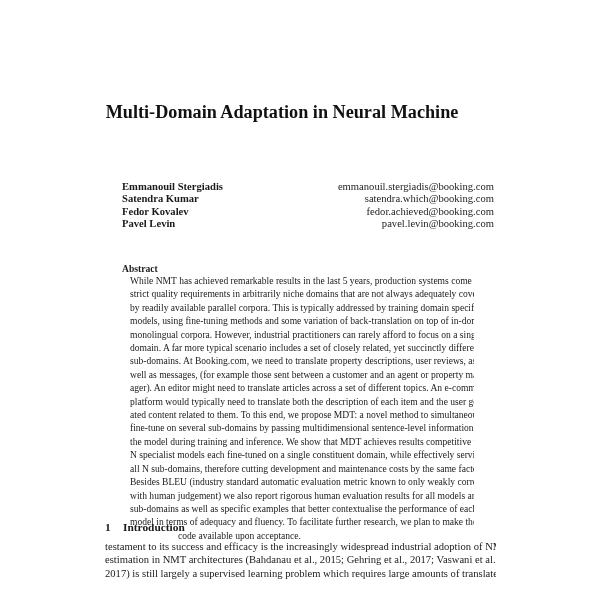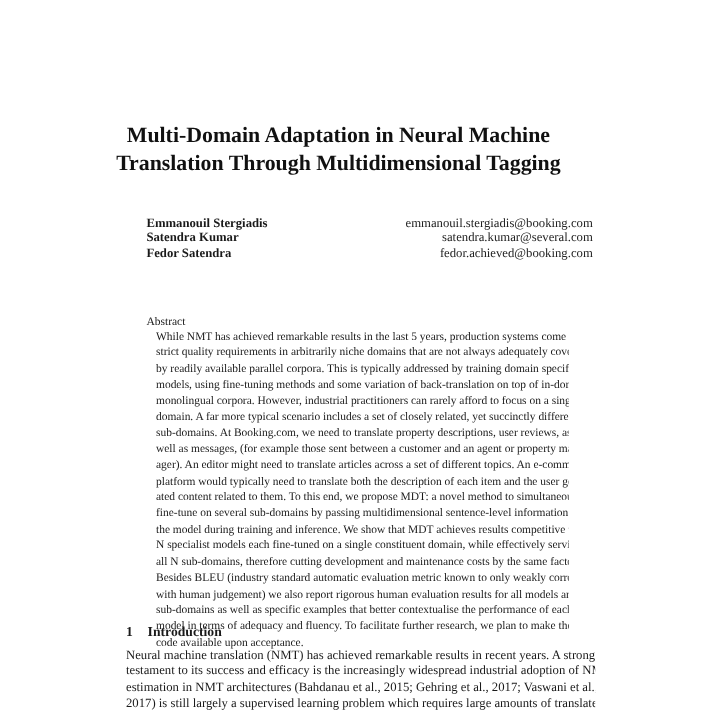--- a/index.html
+++ b/index.html
@@ -5,53 +5,56 @@
   html, body { margin: 0; padding: 0; background: #ffffff; }
   body { width: 600px; height: 600px; overflow: hidden; position: relative;
          font-family: "Liberation Serif", "DejaVu Serif", serif; color: #1a1a1a; }
   .title { position: absolute; left: 0; top: 100px; width: 564px; text-align: center;
            font-weight: bold; font-size: 18.2px; line-height: 24px; color: #111; }
   .authors { position: absolute; left: 122px; top: 181px; width: 372px; }
   .author-row { display: flex; justify-content: space-between; height: 12.3px;
                 font-size: 10.6px; line-height: 12.3px; gap: 14px; }
   .author-name { font-weight: bold; }
   .author-email { color: #222; text-align: right; }
-  .abs-head { position: absolute; left: 122px; top: 263px; font-weight: normal;
+  .abs-head { position: absolute; left: 122px; top: 263px; font-weight: bold;
               font-size: 9.6px; line-height: 12px; }
   .abs-body { position: absolute; left: 130px; top: 274px; width: 344px;
               font-size: 9.55px; line-height: 13.4px; text-align: justify; }
   .abs-line, .intro-line { display: block; white-space: nowrap; text-align-last: justify;
               text-align: justify; overflow: hidden; }
-  .abs-line.last, .intro-line.last { text-align-last: left; }
+  .abs-line.last, .intro-line.last { text-align-last: left; margin-left: 48px; }
   .sec-head { position: absolute; left: 105px; top: 520px; font-weight: bold;
               font-size: 11.4px; line-height: 14px; }
   .sec-num { display: inline-block; width: 18px; }
   .intro-body { position: absolute; left: 105px; top: 540px; width: 391px;
               font-size: 10.6px; line-height: 13.3px; }
 </style>
 </head>
 <body>
 
 <div class="title">
   <div>Multi-Domain Adaptation in Neural Machine</div>
-  <div>Translation Through Multidimensional Tagging</div>
 </div>
 
 <div class="authors">
   <div class="author-row">
     <span class="author-name">Emmanouil Stergiadis</span>
     <span class="author-email">emmanouil.stergiadis@booking.com</span>
   </div>
   <div class="author-row">
     <span class="author-name">Satendra Kumar</span>
-    <span class="author-email">satendra.kumar@several.com</span>
+    <span class="author-email">satendra.which@booking.com</span>
   </div>
   <div class="author-row">
-    <span class="author-name">Fedor Satendra</span>
+    <span class="author-name">Fedor Kovalev</span>
     <span class="author-email">fedor.achieved@booking.com</span>
+  </div>
+  <div class="author-row">
+    <span class="author-name">Pavel Levin</span>
+    <span class="author-email">pavel.levin@booking.com</span>
   </div>
 </div>
 
 <div class="abs-head">Abstract</div>
 
 <div class="abs-body">
   <span class="abs-line">While NMT has achieved remarkable results in the last 5 years, production systems come with</span>
   <span class="abs-line">strict quality requirements in arbitrarily niche domains that are not always adequately covered</span>
   <span class="abs-line">by readily available parallel corpora. This is typically addressed by training domain specific</span>
   <span class="abs-line">models, using fine-tuning methods and some variation of back-translation on top of in-domain</span>
@@ -71,17 +74,16 @@
   <span class="abs-line">sub-domains as well as specific examples that better contextualise the performance of each</span>
   <span class="abs-line">model in terms of adequacy and fluency. To facilitate further research, we plan to make the</span>
   <span class="abs-line last">code available upon acceptance.</span>
 </div>
 
 <div class="sec-head">
   <span class="sec-num">1</span><span>Introduction</span>
 </div>
 
 <div class="intro-body">
-  <span class="intro-line">Neural machine translation (NMT) has achieved remarkable results in recent years. A strong</span>
   <span class="intro-line">testament to its success and efficacy is the increasingly widespread industrial adoption of NMT</span>
   <span class="intro-line">estimation in NMT architectures (Bahdanau et al., 2015; Gehring et al., 2017; Vaswani et al.,</span>
   <span class="intro-line">2017) is still largely a supervised learning problem which requires large amounts of translated</span>
 </div>
 
 </body></html>

